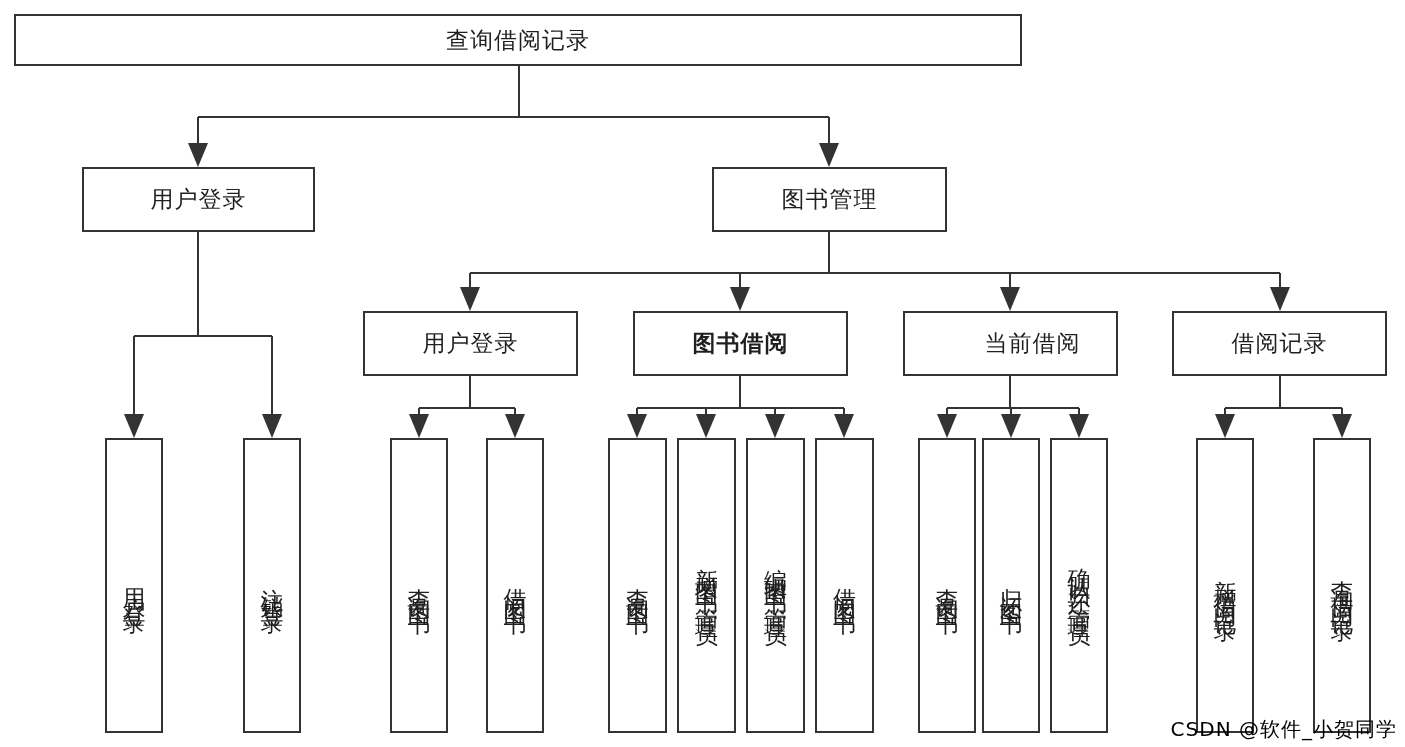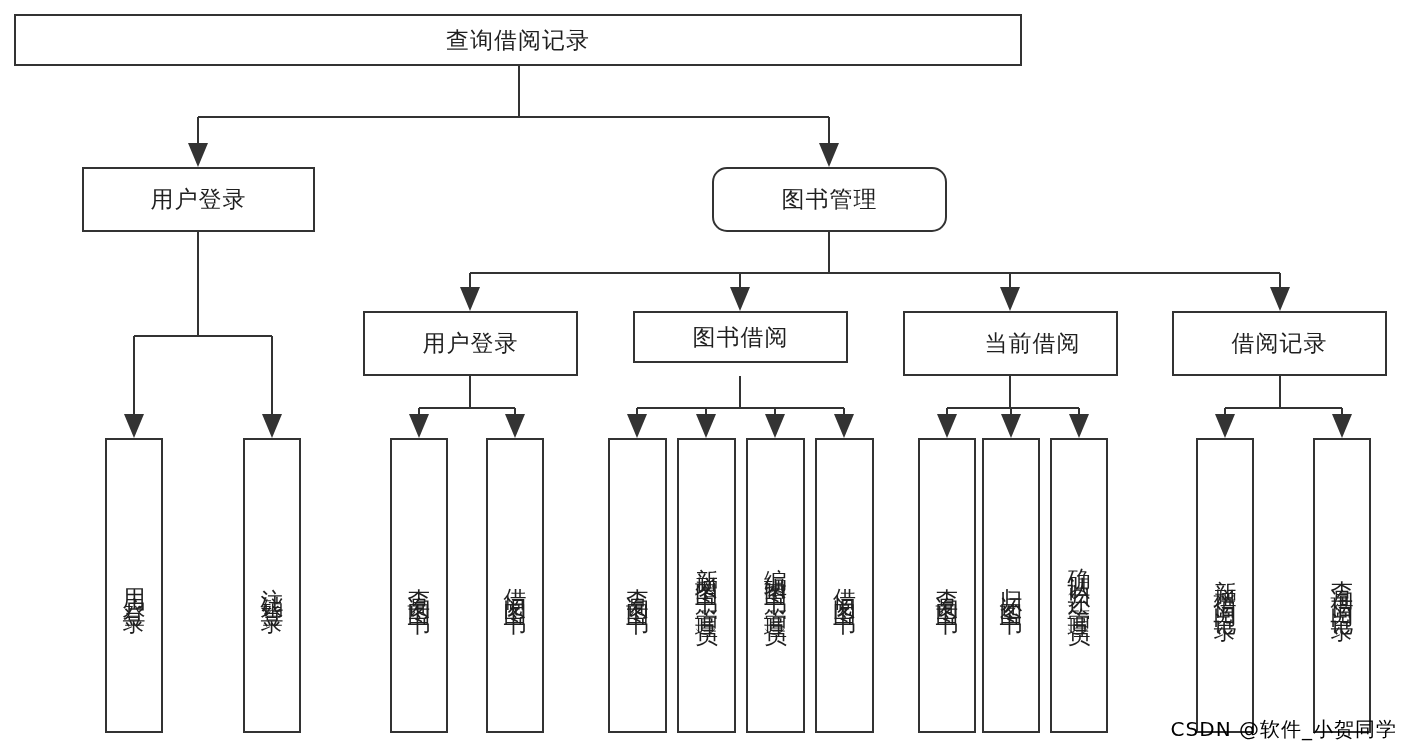--- a/index.html
+++ b/index.html
@@ -104,28 +104,28 @@
     </g>
   </svg>
 
   <div class="node h-label root" style="left:14px; top:14px; width:1008px; height:52px;">
     <span>查询借阅记录</span>
   </div>
 
   <div class="node h-label" style="left:82px; top:167px; width:233px; height:65px;">
     <span>用户登录</span>
   </div>
-  <div class="node h-label" style="left:712px; top:167px; width:235px; height:65px;border-radius:15px;">
+  <div class="node h-label" style="left:712px; top:167px; width:235px; height:65px;">
     <span>图书管理</span>
   </div>
 
   <div class="node h-label" style="left:363px; top:311px; width:215px; height:65px;">
     <span>用户登录</span>
   </div>
-  <div class="node h-label" style="left:633px; top:311px; width:215px; height:52px;">
+  <div class="node h-label" style="left:633px; top:311px; width:215px; height:65px;font-weight:bold;">
     <span>图书借阅</span>
   </div>
   <div class="node h-label" style="left:903px; top:311px; width:215px; height:65px;padding-left:44px;">
     <span>当前借阅</span>
   </div>
   <div class="node h-label" style="left:1172px; top:311px; width:215px; height:65px;">
     <span>借阅记录</span>
   </div>
 
   <div class="node leaf" style="left:105px; top:438px; width:58px; height:295px;">

